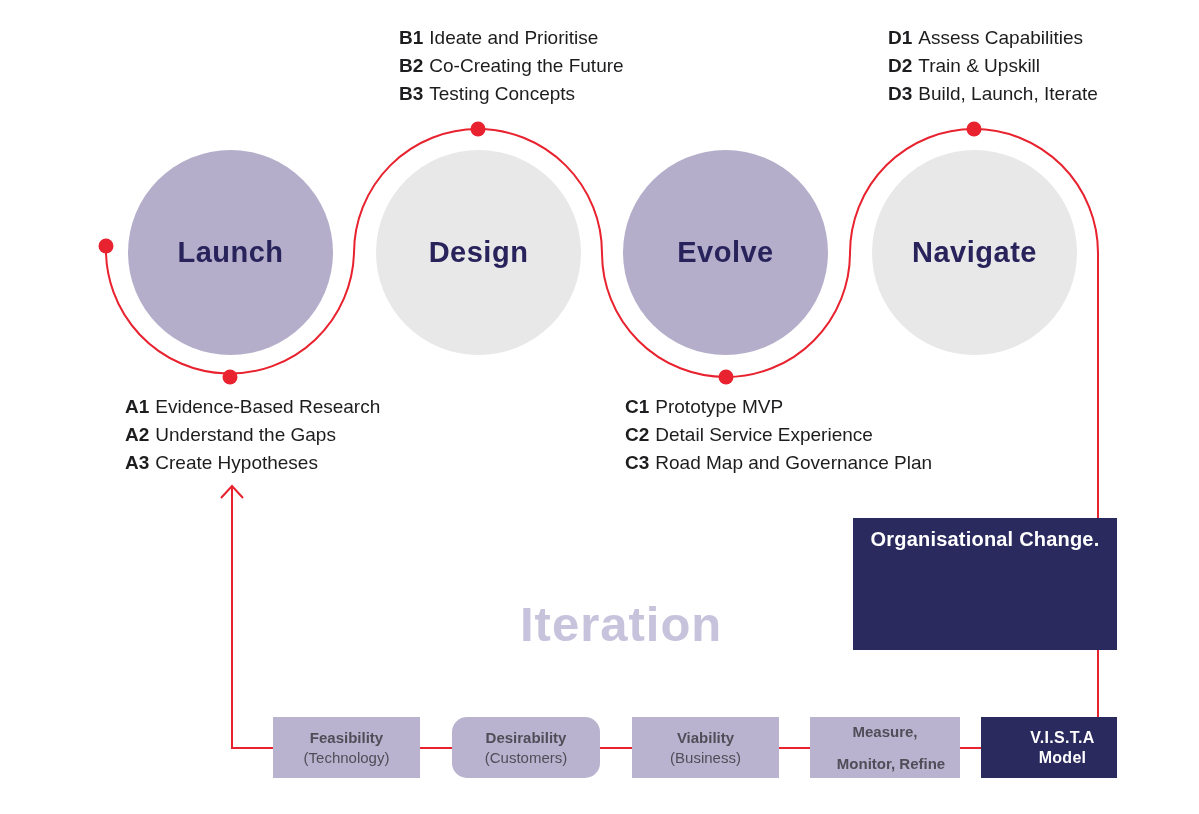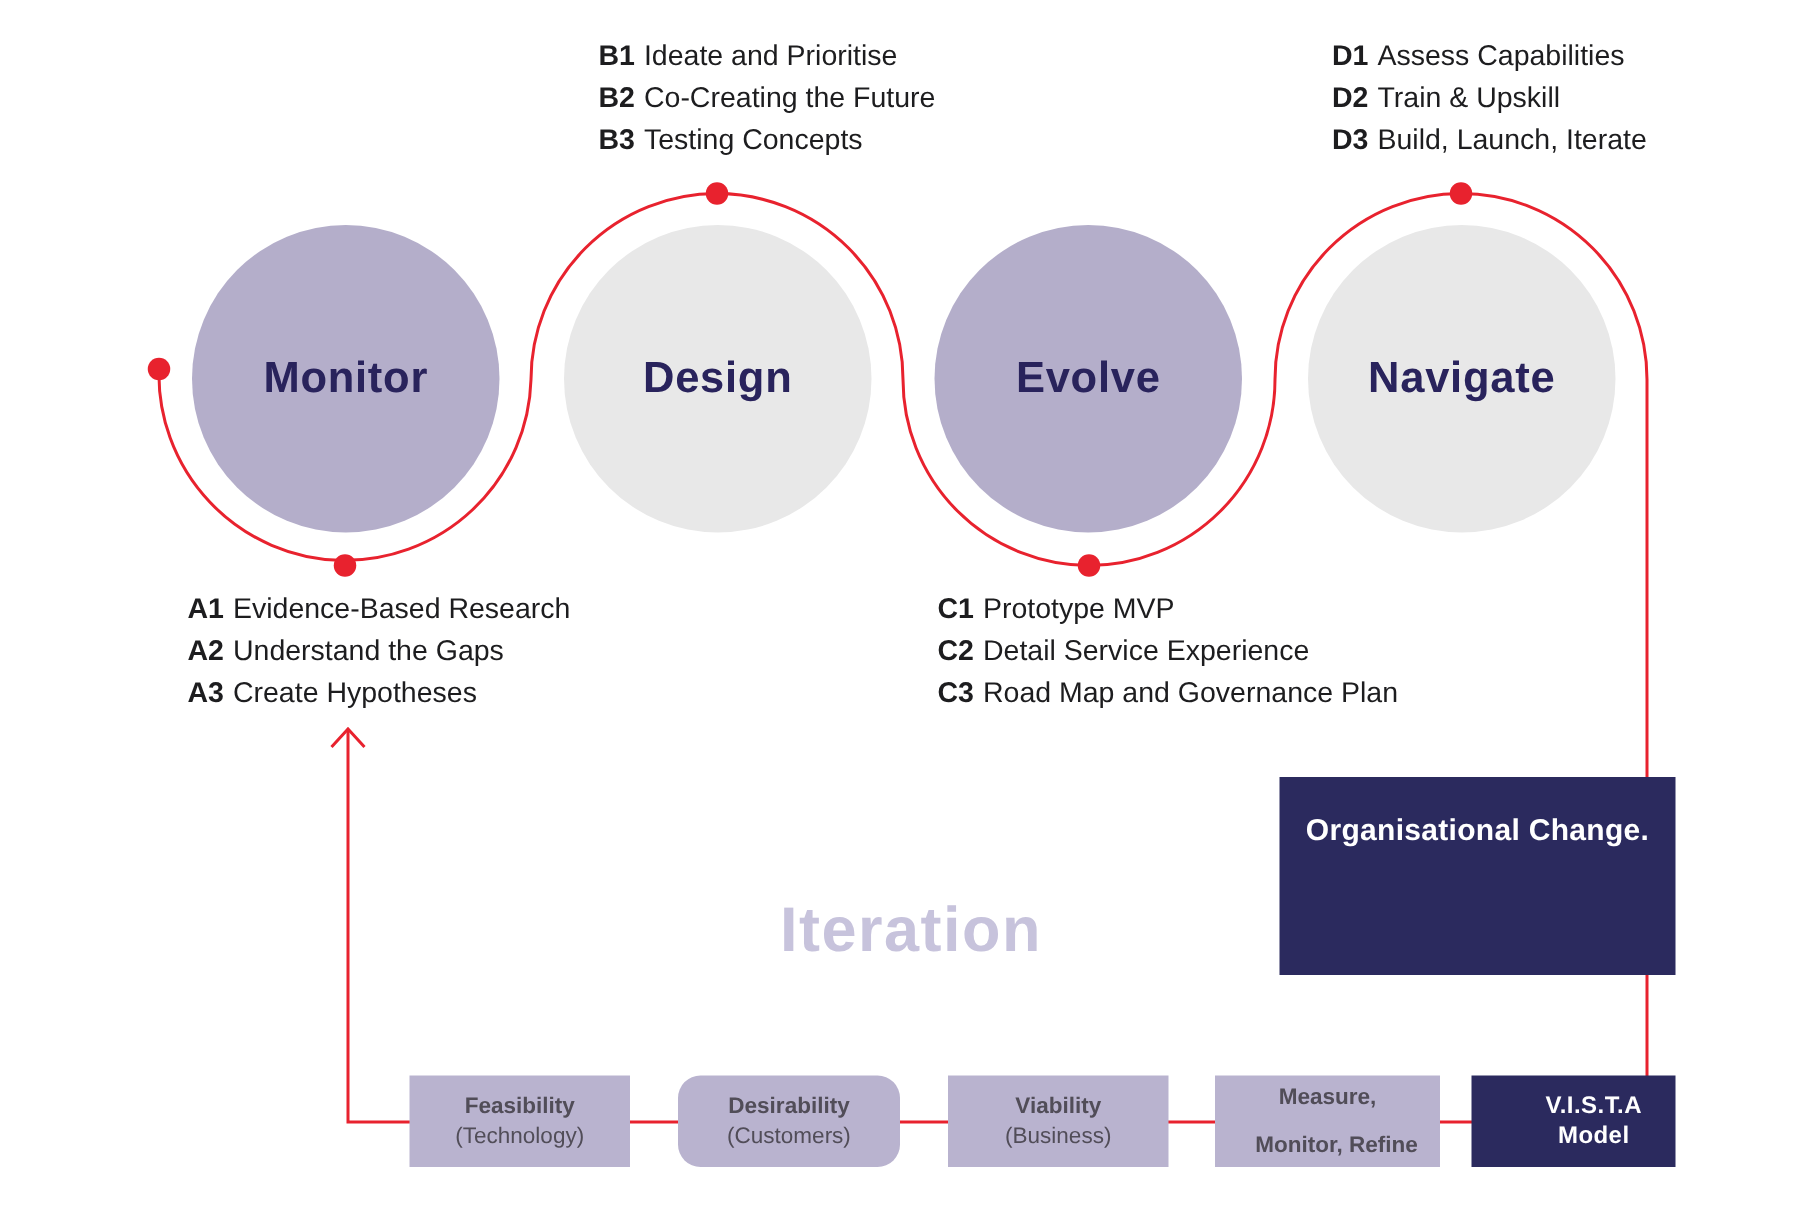--- a/index.html
+++ b/index.html
@@ -47,28 +47,28 @@
     white-space:nowrap;
   }
   .step-list b{margin-right:6px;}
   .list-a{left:125px;top:393px;}
   .list-b{left:399px;top:24px;}
   .list-c{left:625px;top:393px;}
   .list-d{left:888px;top:24px;}
 
   .iteration{
     position:absolute;left:520px;top:596px;z-index:0;
-    font-size:42px;font-weight:bold;letter-spacing:1px;
+    font-size:49px;font-weight:bold;letter-spacing:1px;
     color:var(--iteration,#c7c3dc);
   }
 
   .callout{
     position:absolute;left:853px;top:518px;width:264px;height:132px;z-index:2;
     background:var(--navy,#2b2a5e);color:#ffffff;text-align:center;
-    padding-top:25px;
+    padding-top:10px;
   }
   .callout-title{font-size:20px;font-weight:bold;letter-spacing:0.2px;}
   .callout-body{font-size:19px;line-height:25px;margin-top:13px;}
 
   .bottom-box{
     position:absolute;top:717px;height:61px;z-index:2;
     display:flex;flex-direction:column;align-items:center;justify-content:center;
     text-align:center;font-size:15px;line-height:20px;
   }
   .bottom-box.purple{background:var(--box_purple,#b9b3cf);color:var(--box_text,#514d58);}
@@ -99,21 +99,21 @@
     <path class="red-stroke" d="M 221 498 L 232 486 L 243 498"></path>
 
     <circle class="red-dot" cx="106" cy="246" r="7.5"></circle>
     <circle class="red-dot" cx="230" cy="377" r="7.5"></circle>
     <circle class="red-dot" cx="478" cy="129" r="7.5"></circle>
     <circle class="red-dot" cx="726" cy="377" r="7.5"></circle>
     <circle class="red-dot" cx="974" cy="129" r="7.5"></circle>
   </svg>
 
   <div class="stage-circle purple c-explore">
-    <span class="stage-label">Monitor</span>
+    <span class="stage-label">Launch</span>
   </div>
   <div class="stage-circle gray c-design">
     <span class="stage-label">Design</span>
   </div>
   <div class="stage-circle purple c-evolve">
     <span class="stage-label">Evolve</span>
   </div>
   <div class="stage-circle gray c-navigate">
     <span class="stage-label">Navigate</span>
   </div>

